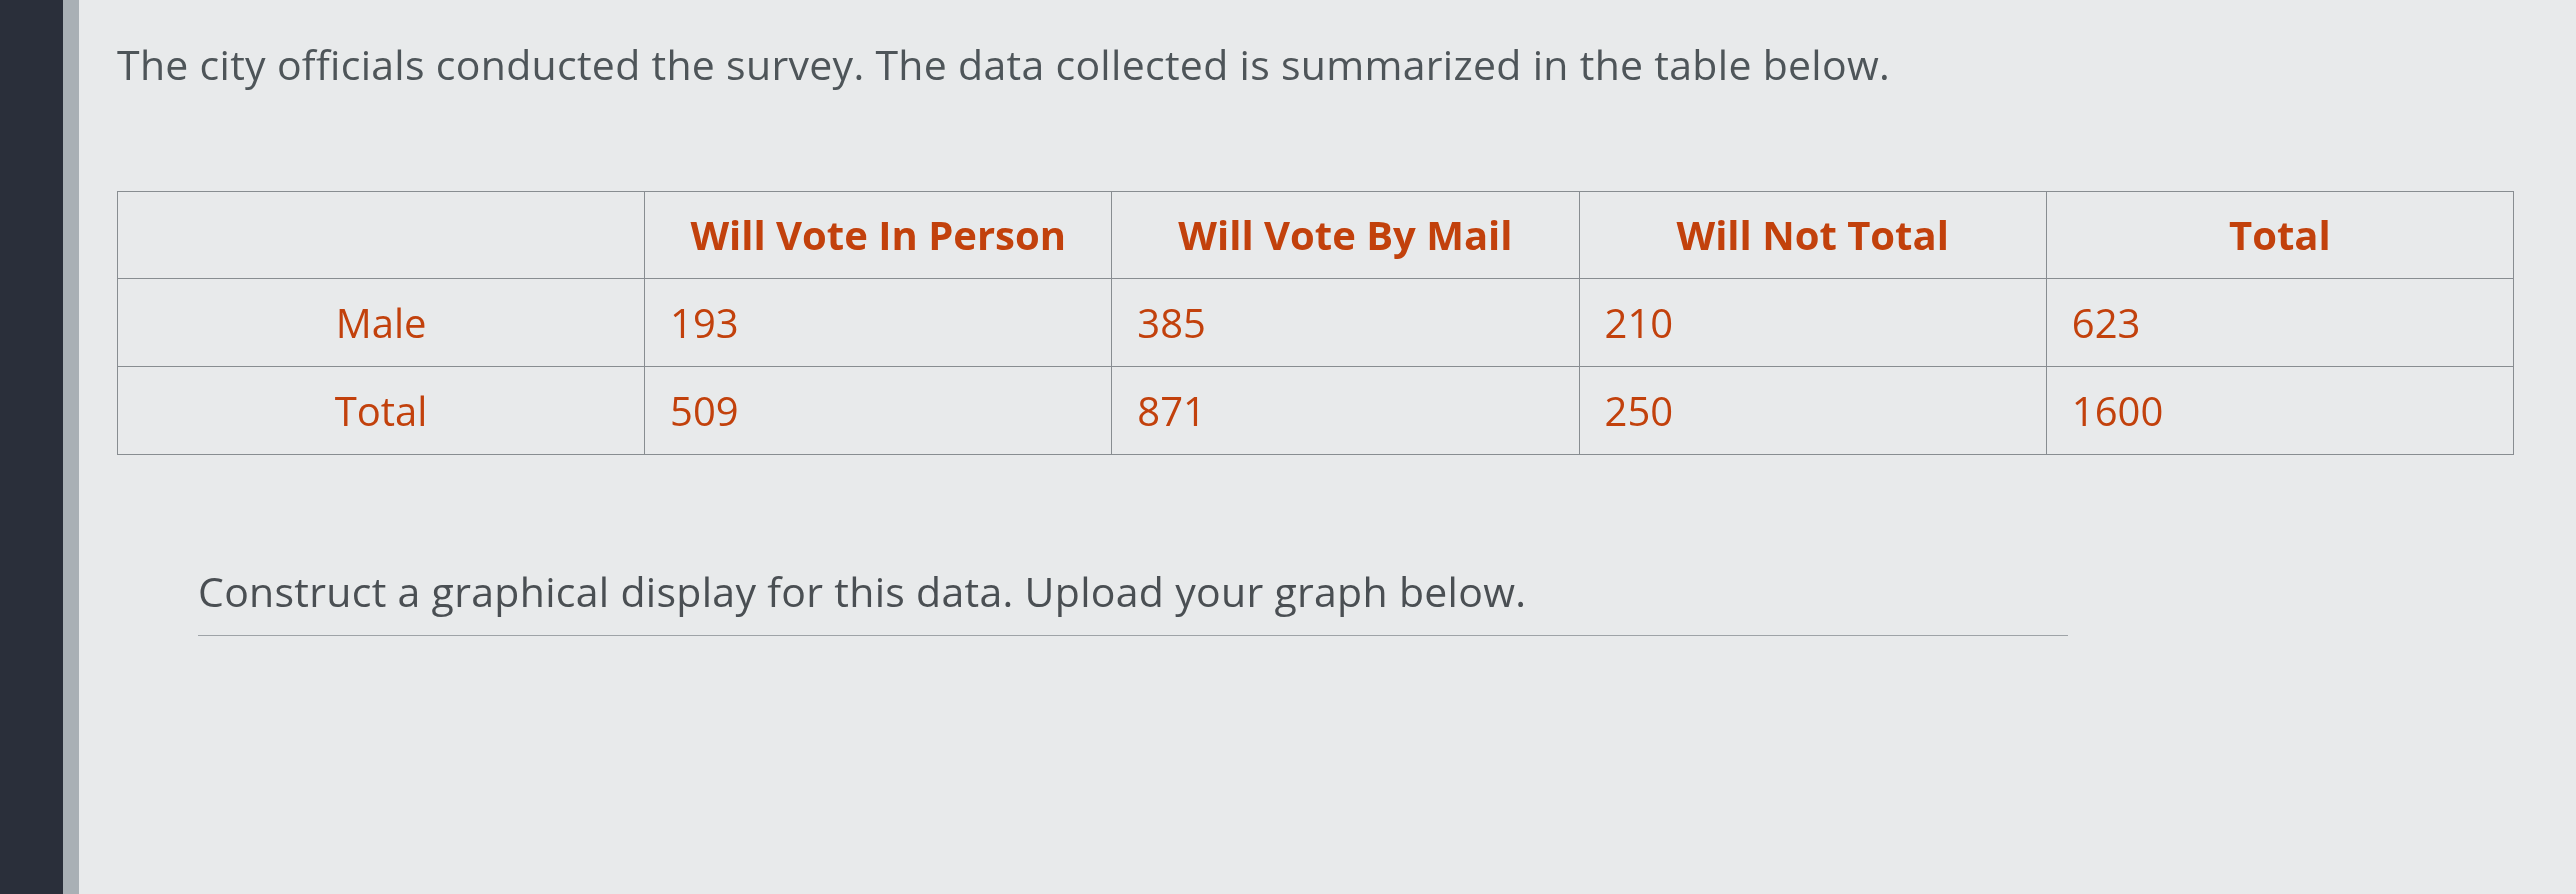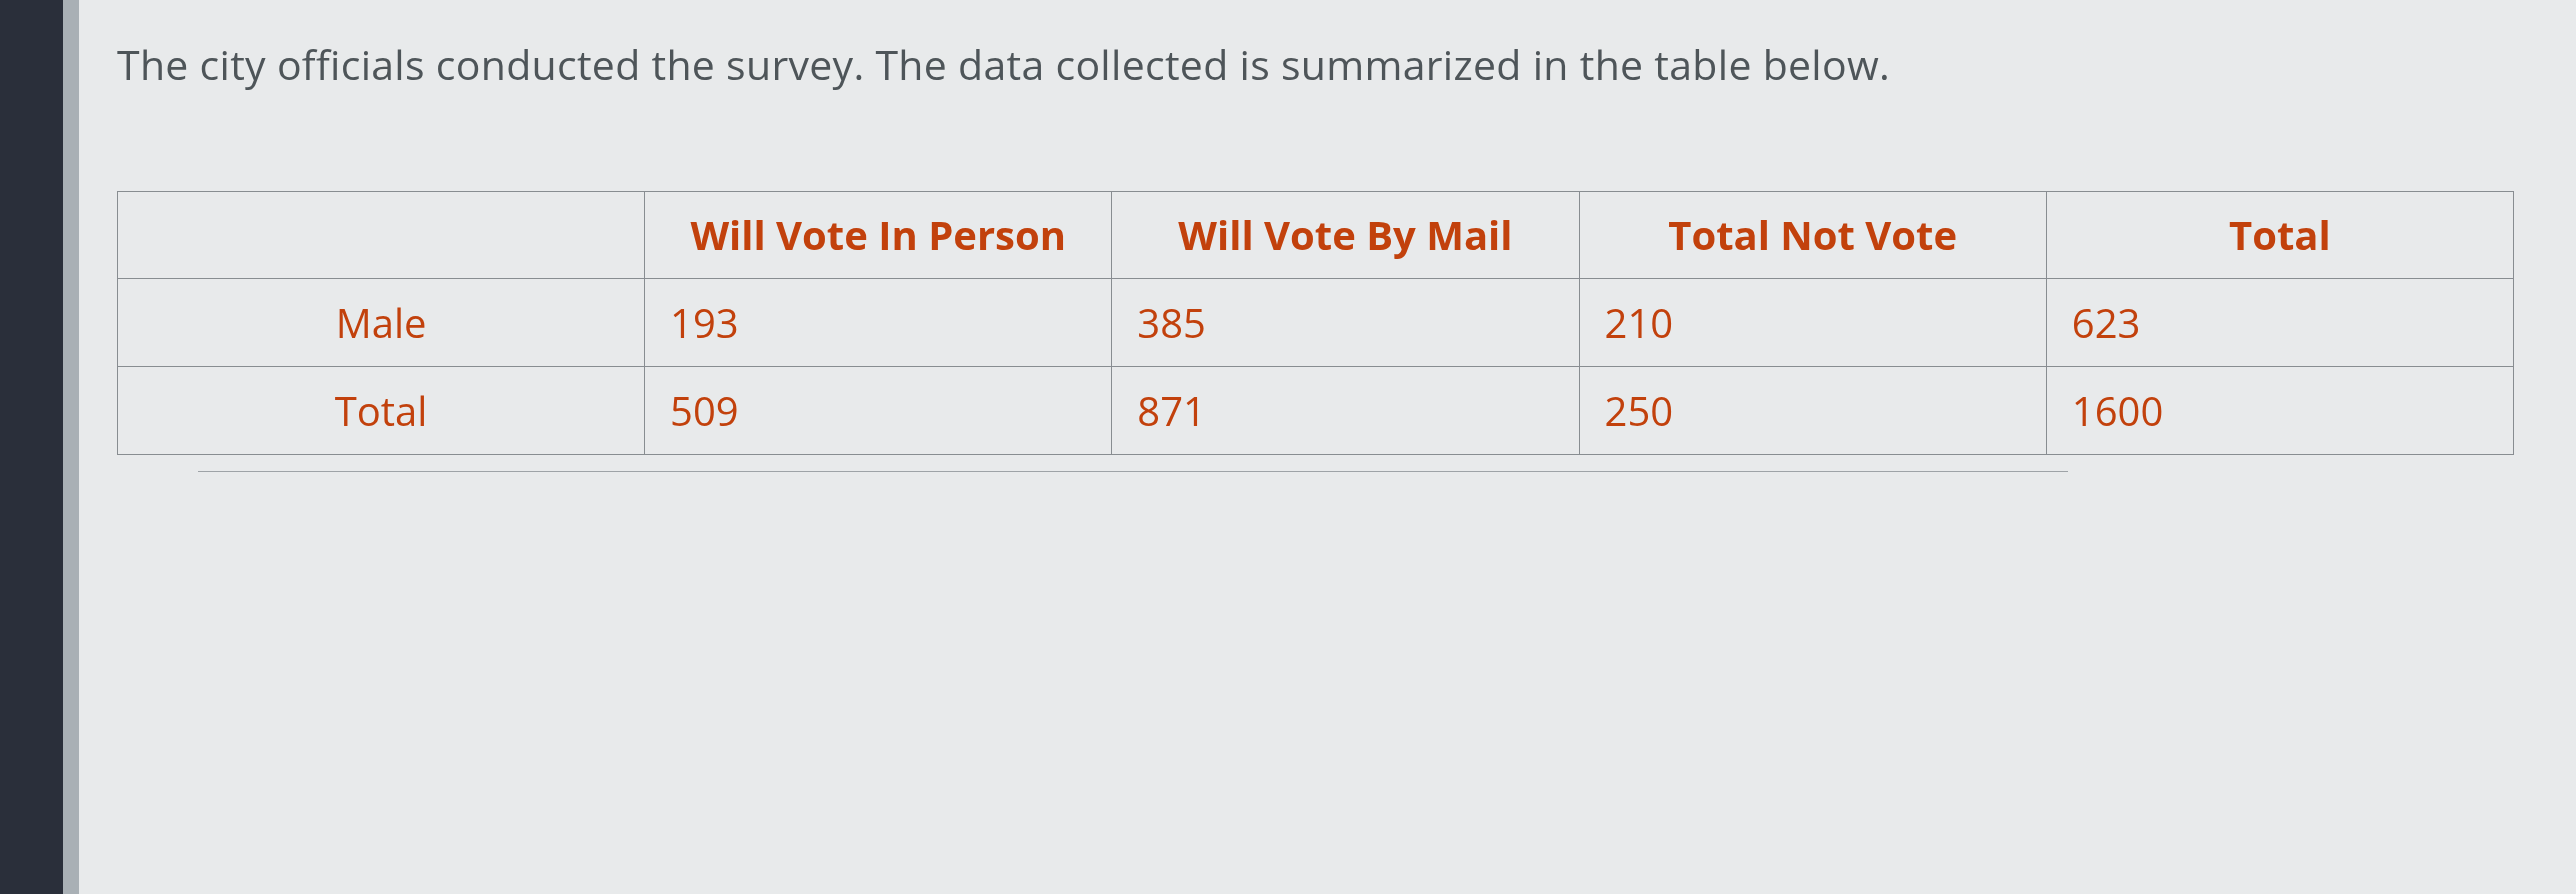--- a/index.html
+++ b/index.html
@@ -107,21 +107,21 @@
         <col class="datacol">
         <col class="datacol">
         <col class="datacol">
         <col class="datacol">
       </colgroup>
       <thead>
         <tr>
           <th></th>
           <th>Will Vote In Person</th>
           <th>Will Vote By Mail</th>
-          <th>Total Not Vote</th>
+          <th>Will Not Total</th>
           <th>Total</th>
         </tr>
       </thead>
       <tbody>
         <tr>
           <td class="rowlabel">Male</td>
           <td class="val">193</td>
           <td class="val">385</td>
           <td class="val">210</td>
           <td class="val">623</td>
@@ -129,18 +129,19 @@
         <tr>
           <td class="rowlabel">Total</td>
           <td class="val">509</td>
           <td class="val">871</td>
           <td class="val">250</td>
           <td class="val">1600</td>
         </tr>
       </tbody>
     </table>
 
+    <div class="instruction">Construct a graphical display for this data. Upload your graph below.</div>
 
     <div class="upload-box-top"></div>
 
   </div>
 </div>
 
 
 </body></html>

